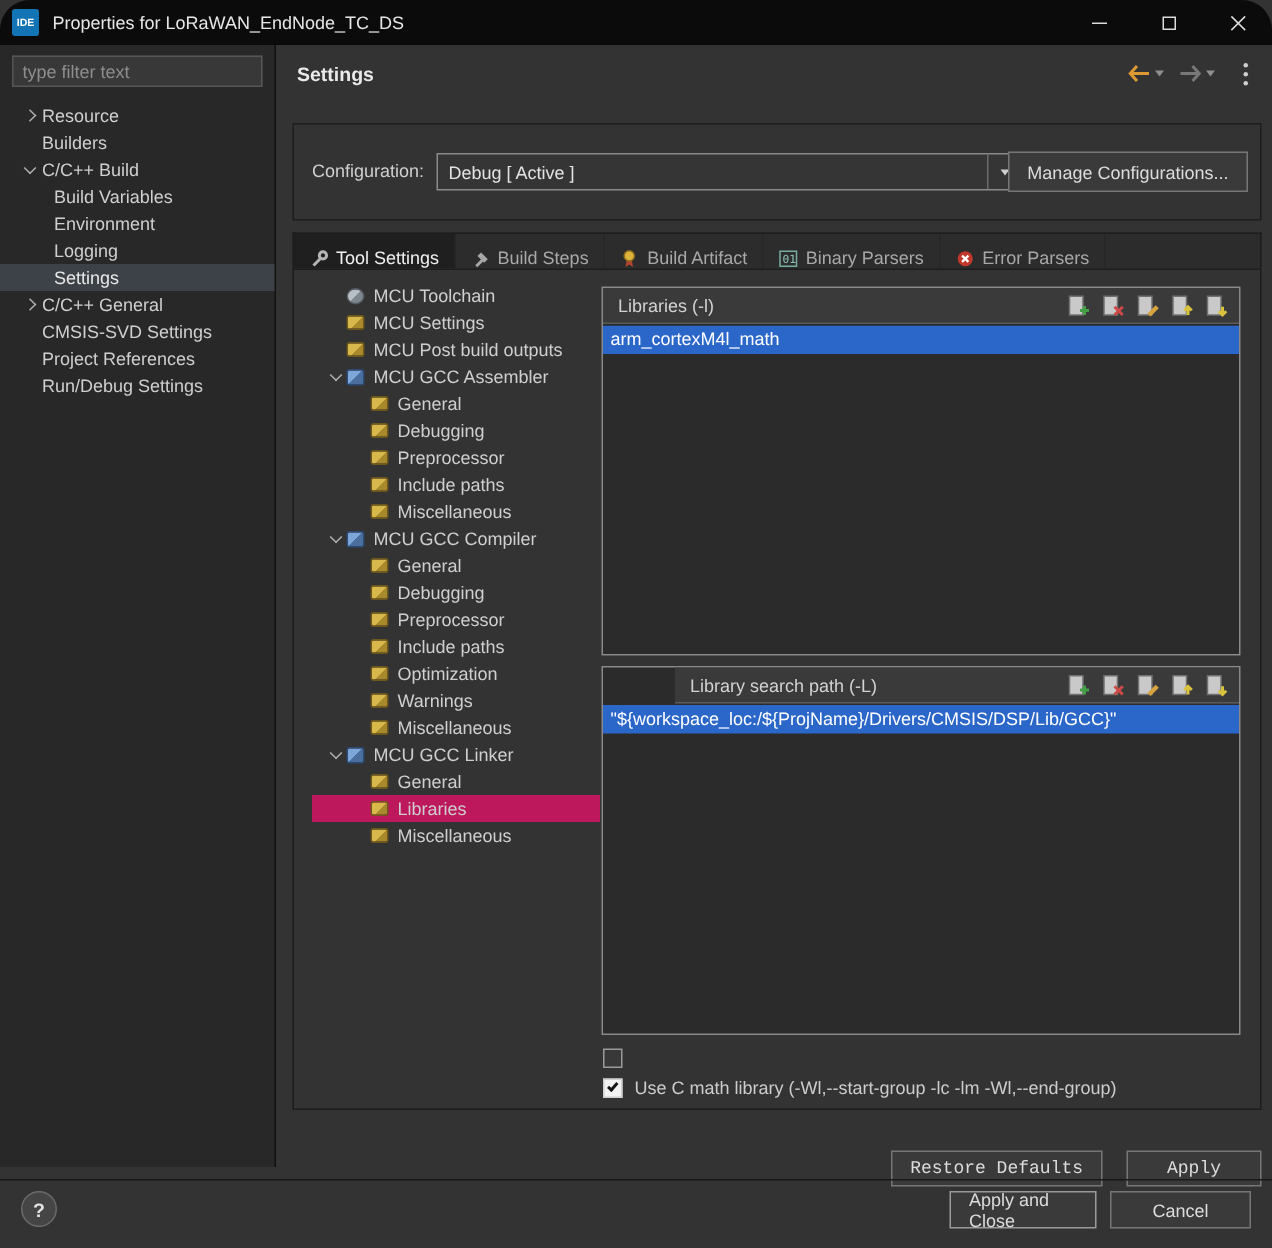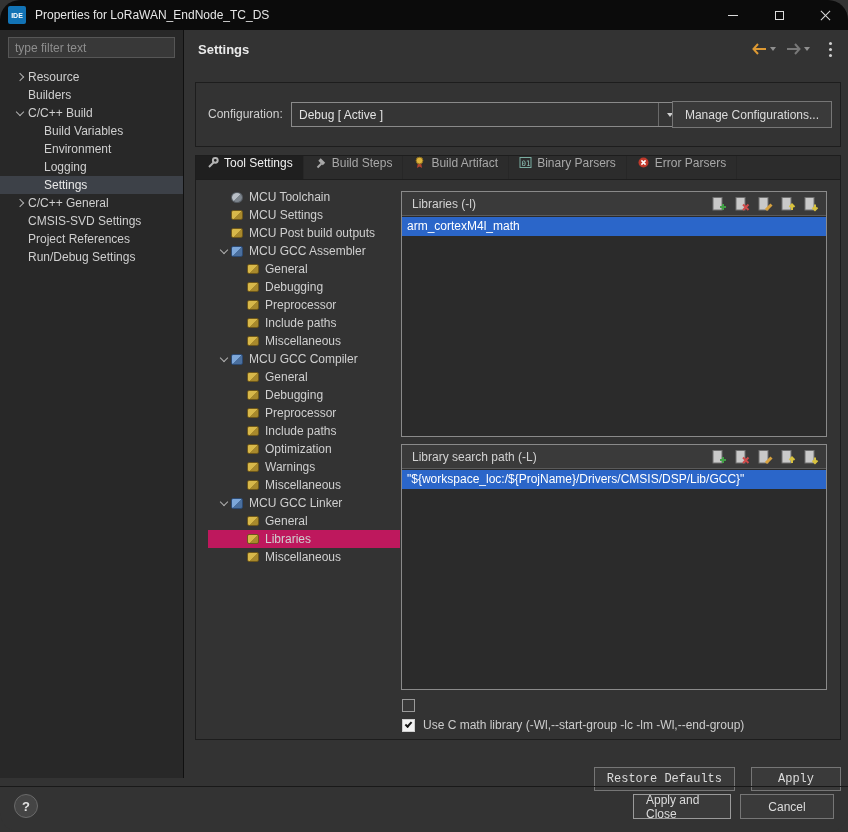--- a/index.html
+++ b/index.html
@@ -19,21 +19,21 @@
   .close-glyph i { position:absolute; left:-1px; top:5px; width:13px; height:1px; background:#dcdcdc; }
   .close-glyph i:first-child { transform:rotate(45deg); }
   .close-glyph i:last-child { transform:rotate(-45deg); }
 
   
   .sidebar { position:absolute; left:0; top:30px; width:184px; height:748px; background:#282828; border-right:1px solid #101010; }
   .filter-input { position:absolute; left:8px; top:7px; width:167px; height:21px; background:#383838; border:1px solid #565656; color:#cfcfcf; font-family:Liberation Sans, sans-serif; font-size:12px; padding:0 6px; }
   .filter-input::placeholder { color:#8e8e8e; }
   .nav-tree { position:absolute; left:0; top:38px; width:183px; }
   .srow { display:flex; align-items:center; height:18px; padding-left:12px; color:#cfcfcf; white-space:nowrap; }
-  .srow.child { padding-left:28px; }
+  .srow.child { padding-left:20px; }
   .srow.selected { background:#3d4148; color:#e8e8e8; }
   .arrow { width:16px; display:flex; justify-content:center; align-items:center; flex:0 0 16px; }
   .chev { width:6px; height:6px; border-right:1px solid #b0b0b0; border-bottom:1px solid #b0b0b0; display:inline-block; }
   .chev.right { transform:rotate(-45deg); }
   .chev.down { transform:rotate(45deg); margin-top:-3px; }
 
   
   .main-header { position:absolute; left:185px; top:30px; width:663px; height:38px; display:flex; align-items:center; }
   .page-title { margin-left:13px; font-size:13px; font-weight:bold; color:#eaeaea; }
   .nav-actions { margin-left:auto; margin-right:10px; display:flex; align-items:center; gap:3px; }
@@ -47,21 +47,21 @@
   .config-label { position:absolute; left:12px; top:24px; color:#cfcfcf; }
   .combo { position:absolute; left:95px; top:19px; width:390px; height:25px; background:#353535; border:1px solid #8a8a8a; display:flex; align-items:center;gap:16px; }
   .combo-text { flex:1; padding-left:7px; color:#e2e2e2; white-space:nowrap; }
   .combo-arrow { width:22px; height:100%; border-left:1px solid #6a6a6a; display:flex; align-items:center; justify-content:center; }
   .combo-arrow .caret { border-top-color:#cfcfcf; margin:0; }
   .btn { background:#3a3a3a; border:1px solid #767676; color:#dcdcdc; font-size:12px; display:flex; align-items:center; justify-content:center; padding:0 12px; }
   .manage-btn { position:absolute; right:8px; top:18px; height:27px; }
 
   
   .tabbar { position:absolute; left:195px; top:155px; width:646px; height:24px; display:flex; background:#2c2c2c; border:1px solid #1d1d1d; border-bottom:none; }
-  .tab { display:flex; align-items:flex-start; gap:5px; padding:0 10px; color:#a8a8a8; border-right:1px solid #272727; white-space:nowrap; }
+  .tab { display:flex; align-items:flex-end; gap:5px; padding:0 10px; color:#a8a8a8; border-right:1px solid #272727; white-space:nowrap; }
   .tab.active { background:#1f1f1f; color:#f0f0f0; }
 
   
   .content { position:absolute; left:195px; top:179px; width:646px; height:561px; border:1px solid #1d1d1d; background:#333333; }
 
   .tool-tree { position:absolute; left:12px; top:8px; width:192px; }
   .trow { display:flex; align-items:center; height:18px; white-space:nowrap; color:#cfcfcf; }
   .trow.lvl0 { padding-left:8px; }
   .trow.lvl1 { padding-left:24px; }
   .trow.selected { background:#be185d; }
@@ -400,21 +400,21 @@
                 <path d="M12 8.5 V13.5 M9.5 11.5 L12 14 L14.5 11.5" stroke="#d8c23e" stroke-width="2" fill="none"></path>
               </svg>
             </span>
         </span>
       </div>
       <div class="group-list">
         <div class="list-item">arm_cortexM4l_math</div>
       </div>
     </div>
 
-    <div class="group" style="left:205px; top:264px; width:426px; height:246px;">
+    <div class="group" style="left:205px; top:264px; width:426px; height:246px;padding-left:48px;">
       <div class="group-header">
         <span class="group-title">Library search path (-L)</span>
         <span class="group-icons">
           <span class="gicon">
               <svg width="16" height="16" viewBox="0 0 16 16">
                 <rect x="2" y="1.5" width="9" height="12.5" fill="#c9c9c9" stroke="#707070"></rect>
                 <path d="M9 11 H15 M12 8 V14" stroke="#43a047" stroke-width="2"></path>
               </svg>
             </span>
           <span class="gicon">

